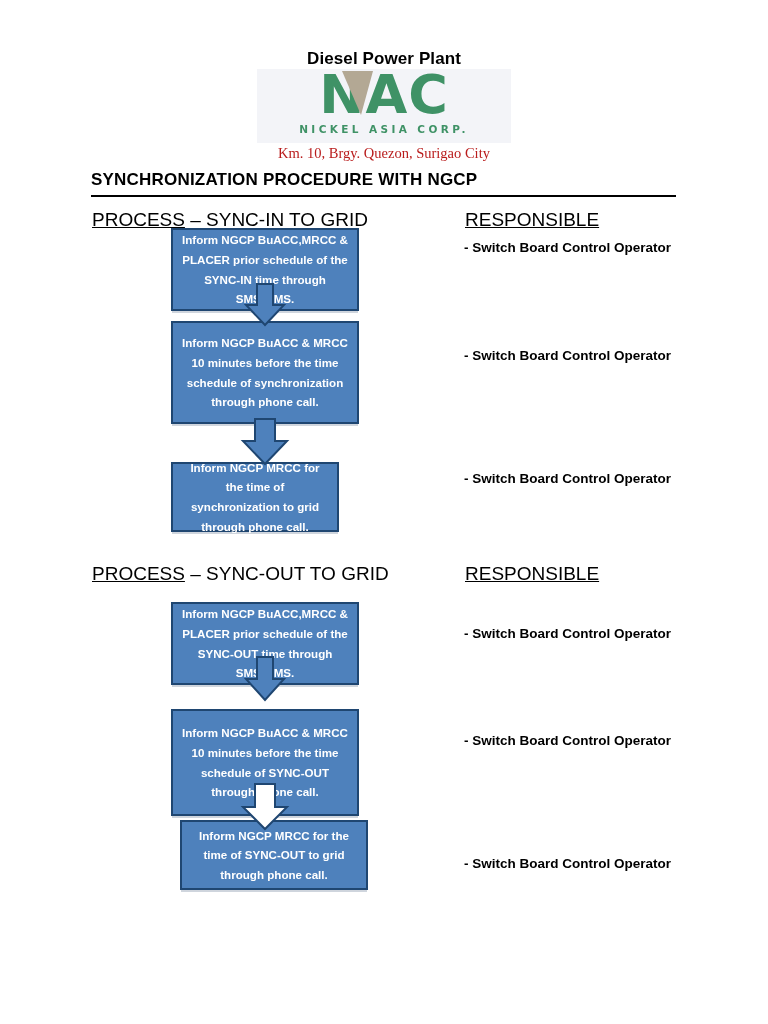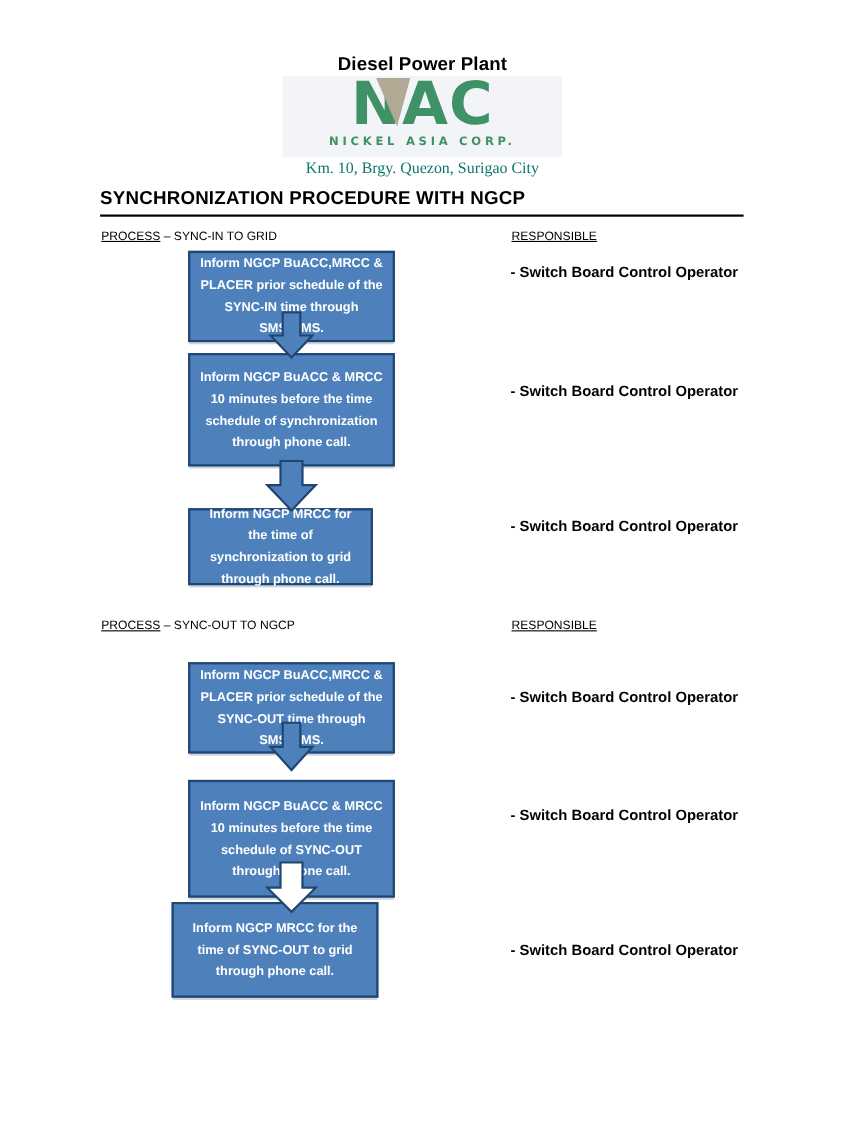--- a/index.html
+++ b/index.html
@@ -73,40 +73,40 @@
     font-family: "Liberation Sans", sans-serif;
     font-weight: bold;
     font-size: 17px;
     letter-spacing: 0.1px;
     color: #000;
   }
   #plant-address {
     margin-top: 2px;
     font-family: "Liberation Serif", serif;
     font-size: 14.5px;
-    color: #0f766e;
+    color: #b91c1c;
   }
 
   
   #doc-title {
     position: absolute;
     left: 91px;
     top: 170px;
     width: 585px;
     font-size: 17px;
     font-weight: bold;
     letter-spacing: 0.2px;
     padding-bottom: 5px;
     border-bottom: 2.2px solid #000;
   }
 
   
   .col-head {
     position: absolute;
-    font-size: 11px;
+    font-size: 19px;
     white-space: nowrap;
   }
   .u-part { text-decoration: underline; }
 
   #process-head-1 { left: 92px;  top: 209px; }
   #resp-head-1    { left: 465px; top: 209px; }
   #process-head-2 { left: 92px;  top: 563px; }
   #resp-head-2    { left: 465px; top: 563px; }
 
   
@@ -128,21 +128,21 @@
     padding: 0 9px;
     z-index: 1;
   }
   .flow-box .bx-txt { display: block; width: 100%; }
 
   #box-1 { left: 171px; top: 228px; width: 188px; height: 83px; }
   #box-2 { left: 171px; top: 321px; width: 188px; height: 103px; }
   #box-3 { left: 171px; top: 462px; width: 168px; height: 70px; }
   #box-4 { left: 171px; top: 602px; width: 188px; height: 83px; }
   #box-5 { left: 171px; top: 709px; width: 188px; height: 107px; }
-  #box-6 { left: 156px; top: 820px; width: 188px; height: 87px; }
+  #box-6 { left: 180px; top: 820px; width: 188px; height: 70px; }
 
   
   .arrow {
     position: absolute;
     z-index: 3;
   }
   .arrow svg { display: block; }
 
   #arrow-1 { left: 244px; top: 283px; }
   #arrow-2 { left: 240px; top: 418px; }
@@ -203,21 +203,21 @@
 <div class="arrow" id="arrow-2">
   <svg width="50" height="48" viewBox="0 0 50 48">
     <polygon points="15,1 35,1 35,23 47,23 25,46 3,23 15,23" fill="#4e81bc" stroke="#1f4671" stroke-width="2"></polygon>
   </svg>
 </div>
 
 <div class="resp-item" id="resp-1">- Switch Board Control Operator</div>
 <div class="resp-item" id="resp-2">- Switch Board Control Operator</div>
 <div class="resp-item" id="resp-3">- Switch Board Control Operator</div>
 
-<div class="col-head" id="process-head-2"><span class="u-part">PROCESS</span><span> – SYNC-OUT TO NGCP</span></div>
+<div class="col-head" id="process-head-2"><span class="u-part">PROCESS</span><span> – SYNC-OUT TO GRID</span></div>
 <div class="col-head u-part" id="resp-head-2">RESPONSIBLE</div>
 
 <div class="flow-box" id="box-4">
     <span class="bx-txt">Inform NGCP BuACC,MRCC &amp; PLACER prior schedule of the SYNC-OUT  time through SMS/MMS.</span>
   </div>
 <div class="flow-box" id="box-5">
     <span class="bx-txt">Inform NGCP BuACC &amp; MRCC 10 minutes before the time schedule of SYNC-OUT through phone call.</span>
   </div>
 <div class="flow-box" id="box-6">
     <span class="bx-txt">Inform NGCP MRCC for the time of SYNC-OUT to grid through phone call.</span>

